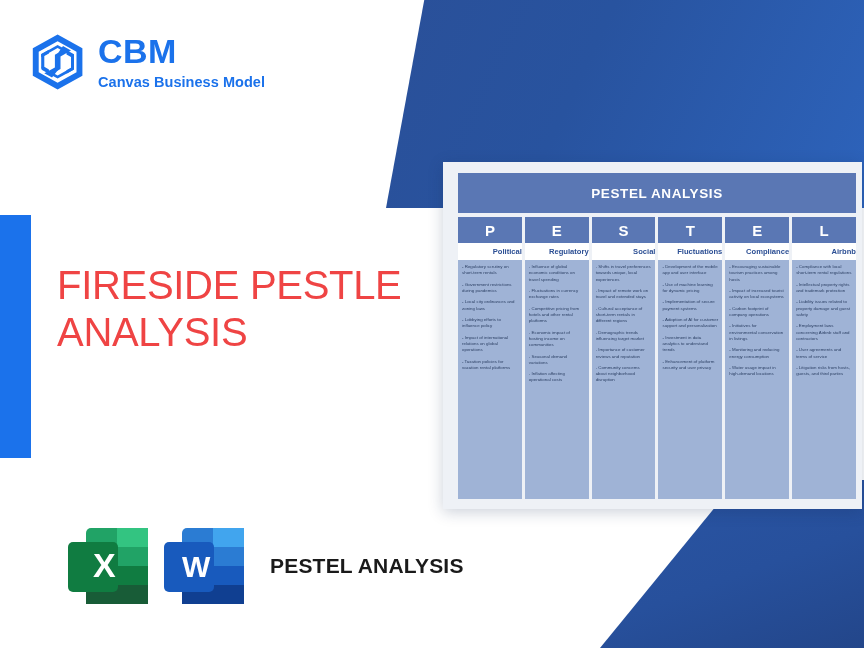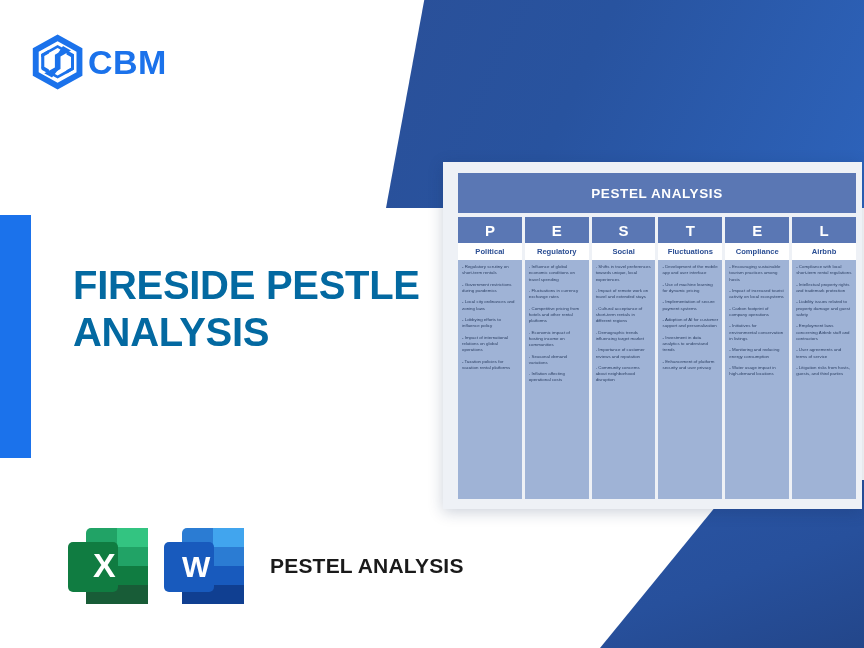--- a/index.html
+++ b/index.html
@@ -47,21 +47,21 @@
     background: #1b72eb;
   }
 
   
   #logo-block {
     position: absolute;
     left: 30px;
     top: 33px;
     display: flex;
     align-items: center;
-    gap: 2px;
+    gap: 12px;
   }
   #logo-mark {
     width: 56px;
     height: 58px;
     flex: 0 0 auto;
   }
   #logo-text {
     display: flex;
     flex-direction: column;
     justify-content: center;
@@ -78,26 +78,26 @@
     font-weight: 700;
     color: #1b72eb;
     letter-spacing: 0.05px;
     margin-top: 7px;
     line-height: 1.0;
   }
 
   
   #headline {
     position: absolute;
-    left: 73px;
+    left: 57px;
     top: 262px;
     width: 400px;
     font-size: 40px;
-    font-weight: 700;
-    color: #0369a1;
+    font-weight: 400;
+    color: #ef4444;
     line-height: 1.18;
     letter-spacing: -0.3px;
   }
 
   
   #format-row {
     position: absolute;
     left: 60px;
     top: 518px;
     display: flex;
@@ -165,21 +165,21 @@
     font-size: 15px;
     font-weight: 700;
     text-align: center;
     padding: 5px 0 4px 0;
   }
   .col-name {
     background: #ffffff;
     color: #2c4f94;
     font-size: 7.6px;
     font-weight: 700;
-    text-align: center;
+    text-align: right;
     padding: 4px 0 4px 0;
     white-space: nowrap;
     overflow: hidden;
   }
   .col-body {
     background: #9fb3d6;
     flex: 1 1 auto;
     padding: 4px 4px 6px 4px;
     min-height: 0;
     overflow: hidden;
@@ -211,20 +211,21 @@
           <path d="M33.0 13.0 L41.0 17.5 L30.5 23.4 L30.5 36.0 L27.0 38.0 L27.0 21.4 Z"></path>
           <path d="M36.5 17.9 L44.0 22.1 L44.0 36.6 L36.5 40.8 L36.5 37.3 L41.0 34.8 L41.0 23.9 L36.5 21.4 Z"></path>
           <path d="M22.0 44.6 L14.3 40.3 L24.9 34.4 L24.9 21.8 L28.4 19.8 L28.4 36.4 Z"></path>
           <path d="M18.9 39.9 L11.2 35.6 L11.2 21.1 L18.9 16.8 L18.9 20.4 L14.3 22.9 L14.3 33.8 L18.9 36.4 Z"></path>
           <path d="M11.6 33.6 L11.6 36.7 L27.6 45.6 L43.6 36.7 L43.6 33.6 L27.6 42.5 Z"></path>
         </g>
       </svg>
     </span>
     <span id="logo-text">
       <span id="logo-title">CBM</span>
+      <span id="logo-subtitle">Canvas Business Model</span>
     </span>
   </div>
 
   <div id="headline">FIRESIDE PESTLE ANALYSIS</div>
 
   <div id="format-row">
     <span class="office-icon">
       <svg width="96" height="96" viewBox="0 0 96 96" xmlns="http://www.w3.org/2000/svg">
         <rect x="26" y="10" width="62" height="76" rx="5" fill="#21a366"></rect>
         <rect x="57" y="10" width="31" height="19" fill="#33c481"></rect>

